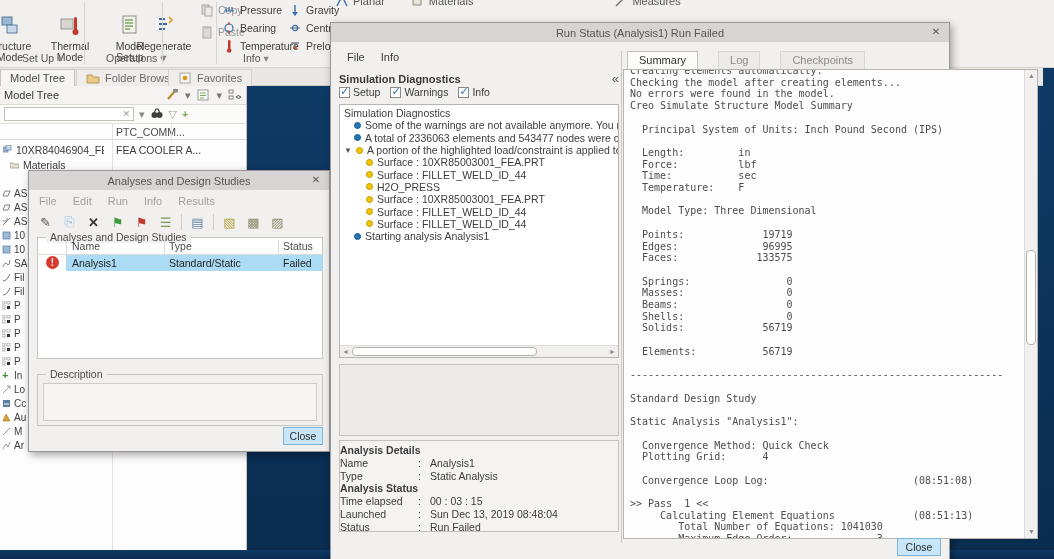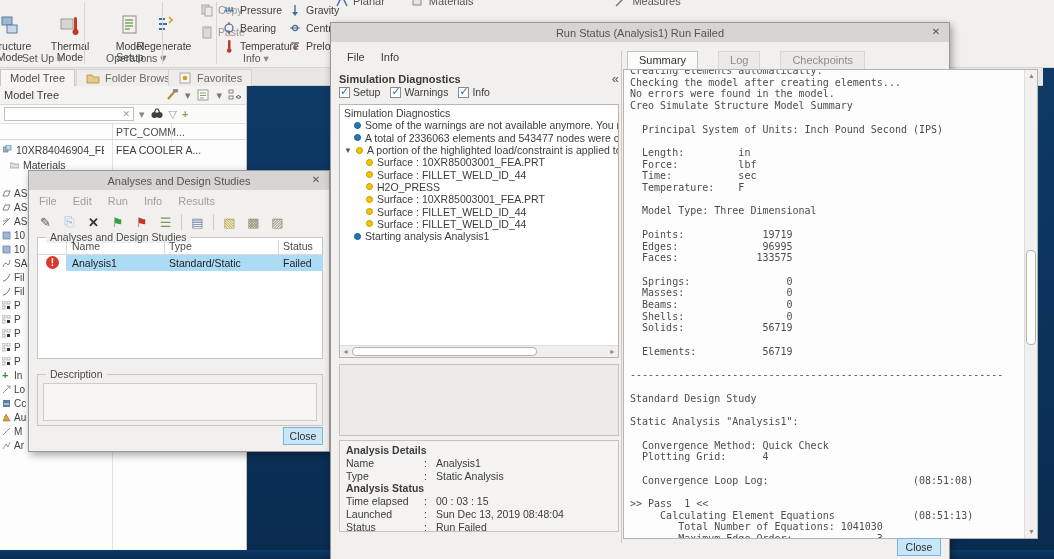--- a/index.html
+++ b/index.html
@@ -80,21 +80,21 @@
   .sd-item { height:12.3px; display:flex; align-items:center; gap:4px; }
   .bullet { width:7px; height:7px; border-radius:50%; flex:0 0 auto; }
   .b-blue { background:#2277b4; border:1px solid #155a8e; }
   .b-yellow { background:#f2c500; border:1px solid #c79a00; }
   .expander { width:8px; font-size:8px; color:#555; flex:0 0 auto; }
   .ind0 { padding-left:0; } .ind1 { padding-left:10px; } .ind2 { padding-left:22px; }
   .hscroll { position:absolute; left:0; bottom:0; width:278px; height:12px; background:#f0efee; border-top:1px solid #ddd; }
   .hthumb { position:absolute; left:12px; top:1px; width:185px; height:9px; background:#fff; border:1px solid #b5b2ae; border-radius:4px; }
   .harrow { position:absolute; top:0; width:11px; height:11px; color:#888; font-size:7px; text-align:center; line-height:11px; }
   .sd-msgbox { position:absolute; left:8px; top:341px; width:280px; height:72px; background:#ecebea; border:1px solid #c5c2be; }
-  .sd-details { position:absolute; left:8px; top:417px; width:280px; height:92px; background:#f4f3f2; border:1px solid #c5c2be; padding:3px 6px; font-size:10.5px; color:#3c3c3c; }
+  .sd-details { position:absolute; left:8px; top:417px; width:280px; height:92px; background:#f4f3f2; border:1px solid #c5c2be; padding:3px 0; font-size:10.5px; color:#3c3c3c; }
   .sd-bold { font-weight:bold; }
   .drow { display:flex; height:13px; align-items:center; }
   .drow .dl { width:78px; } .drow .dc { width:12px; } 
 
   .splitter { position:absolute; left:290px; top:28px; width:1px; height:492px; background:#ccc9c5; }
 
   .rtabs { position:absolute; left:296px; top:28px; display:flex; gap:20px; height:19px; }
   .rtab { padding:2px 11px; font-size:11px; }
   .rtab.active { background:#fbfbfa; border:1px solid #c5c2be; border-bottom:1px solid #fbfbfa; color:#333; }
   .rtab.inactive { color:#8d8b89; border:1px solid #dad7d3; border-bottom:none; background:#eceae8; }

